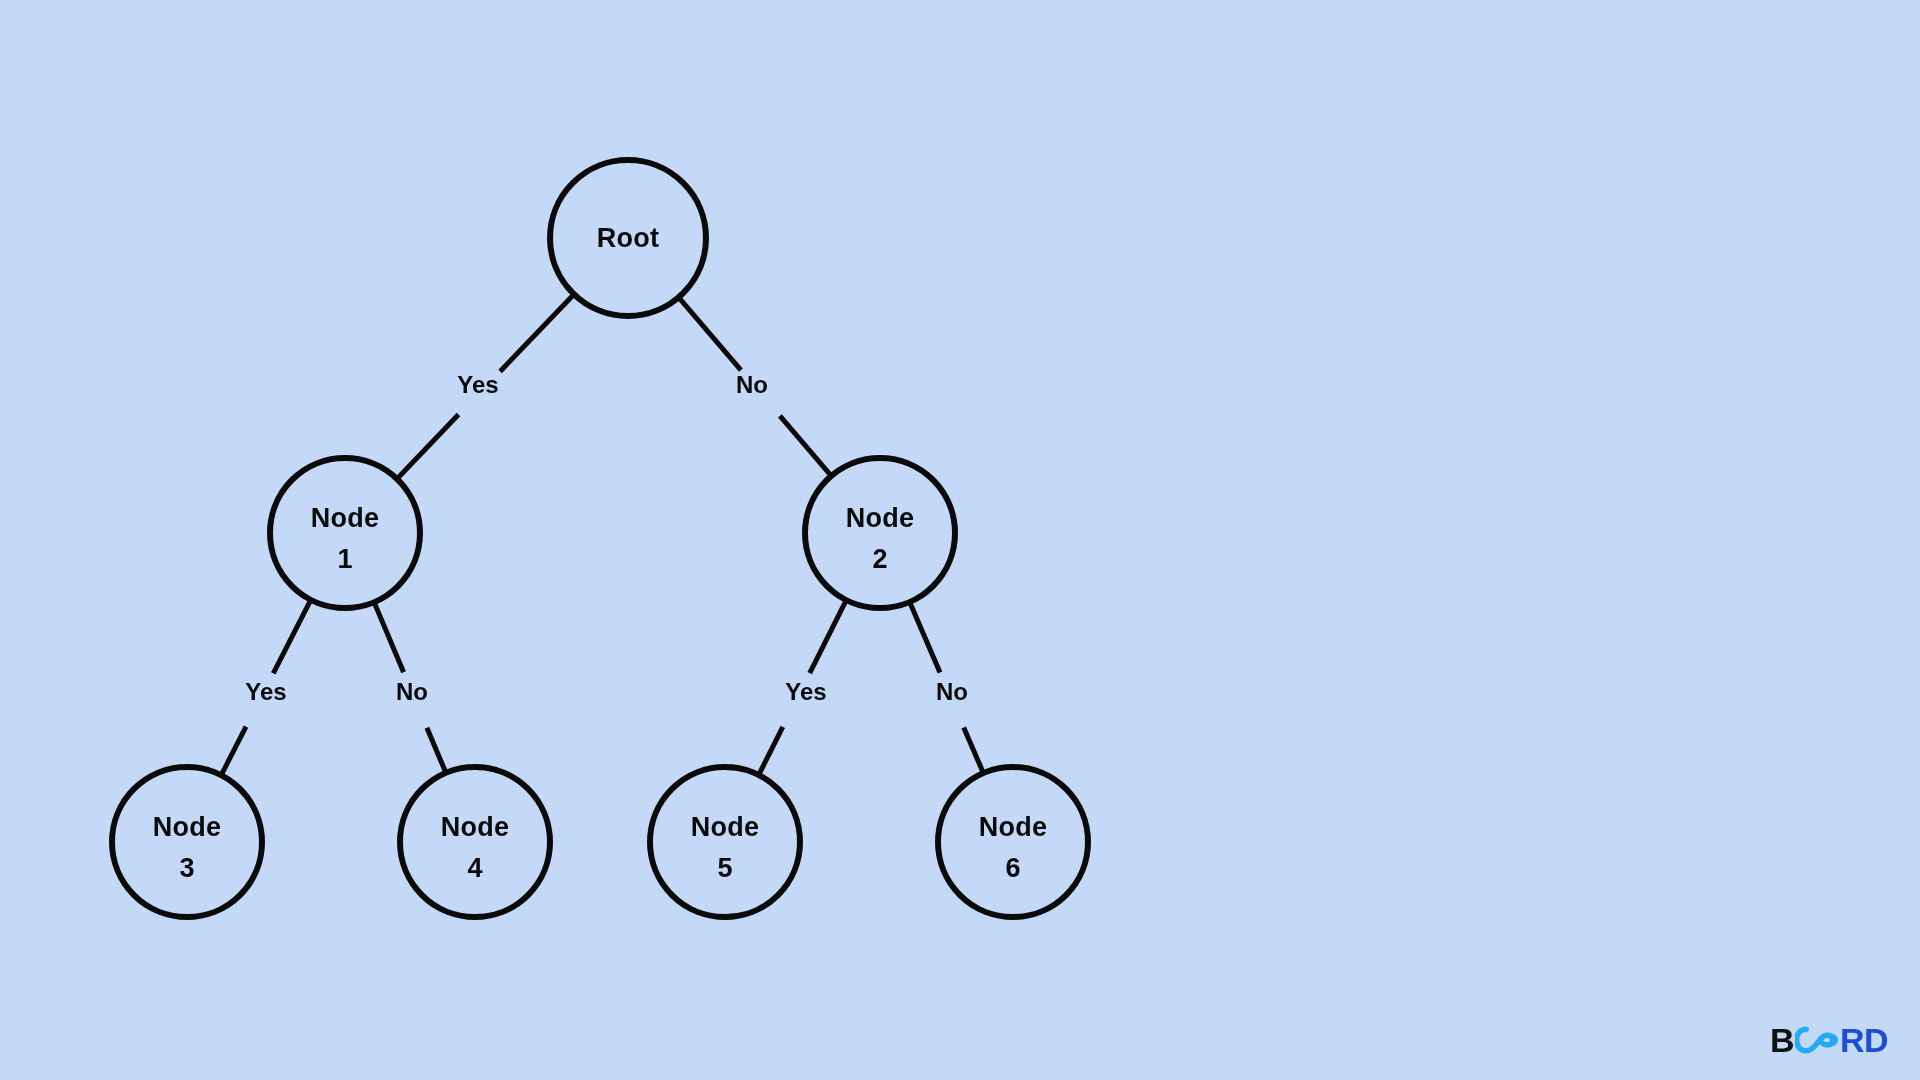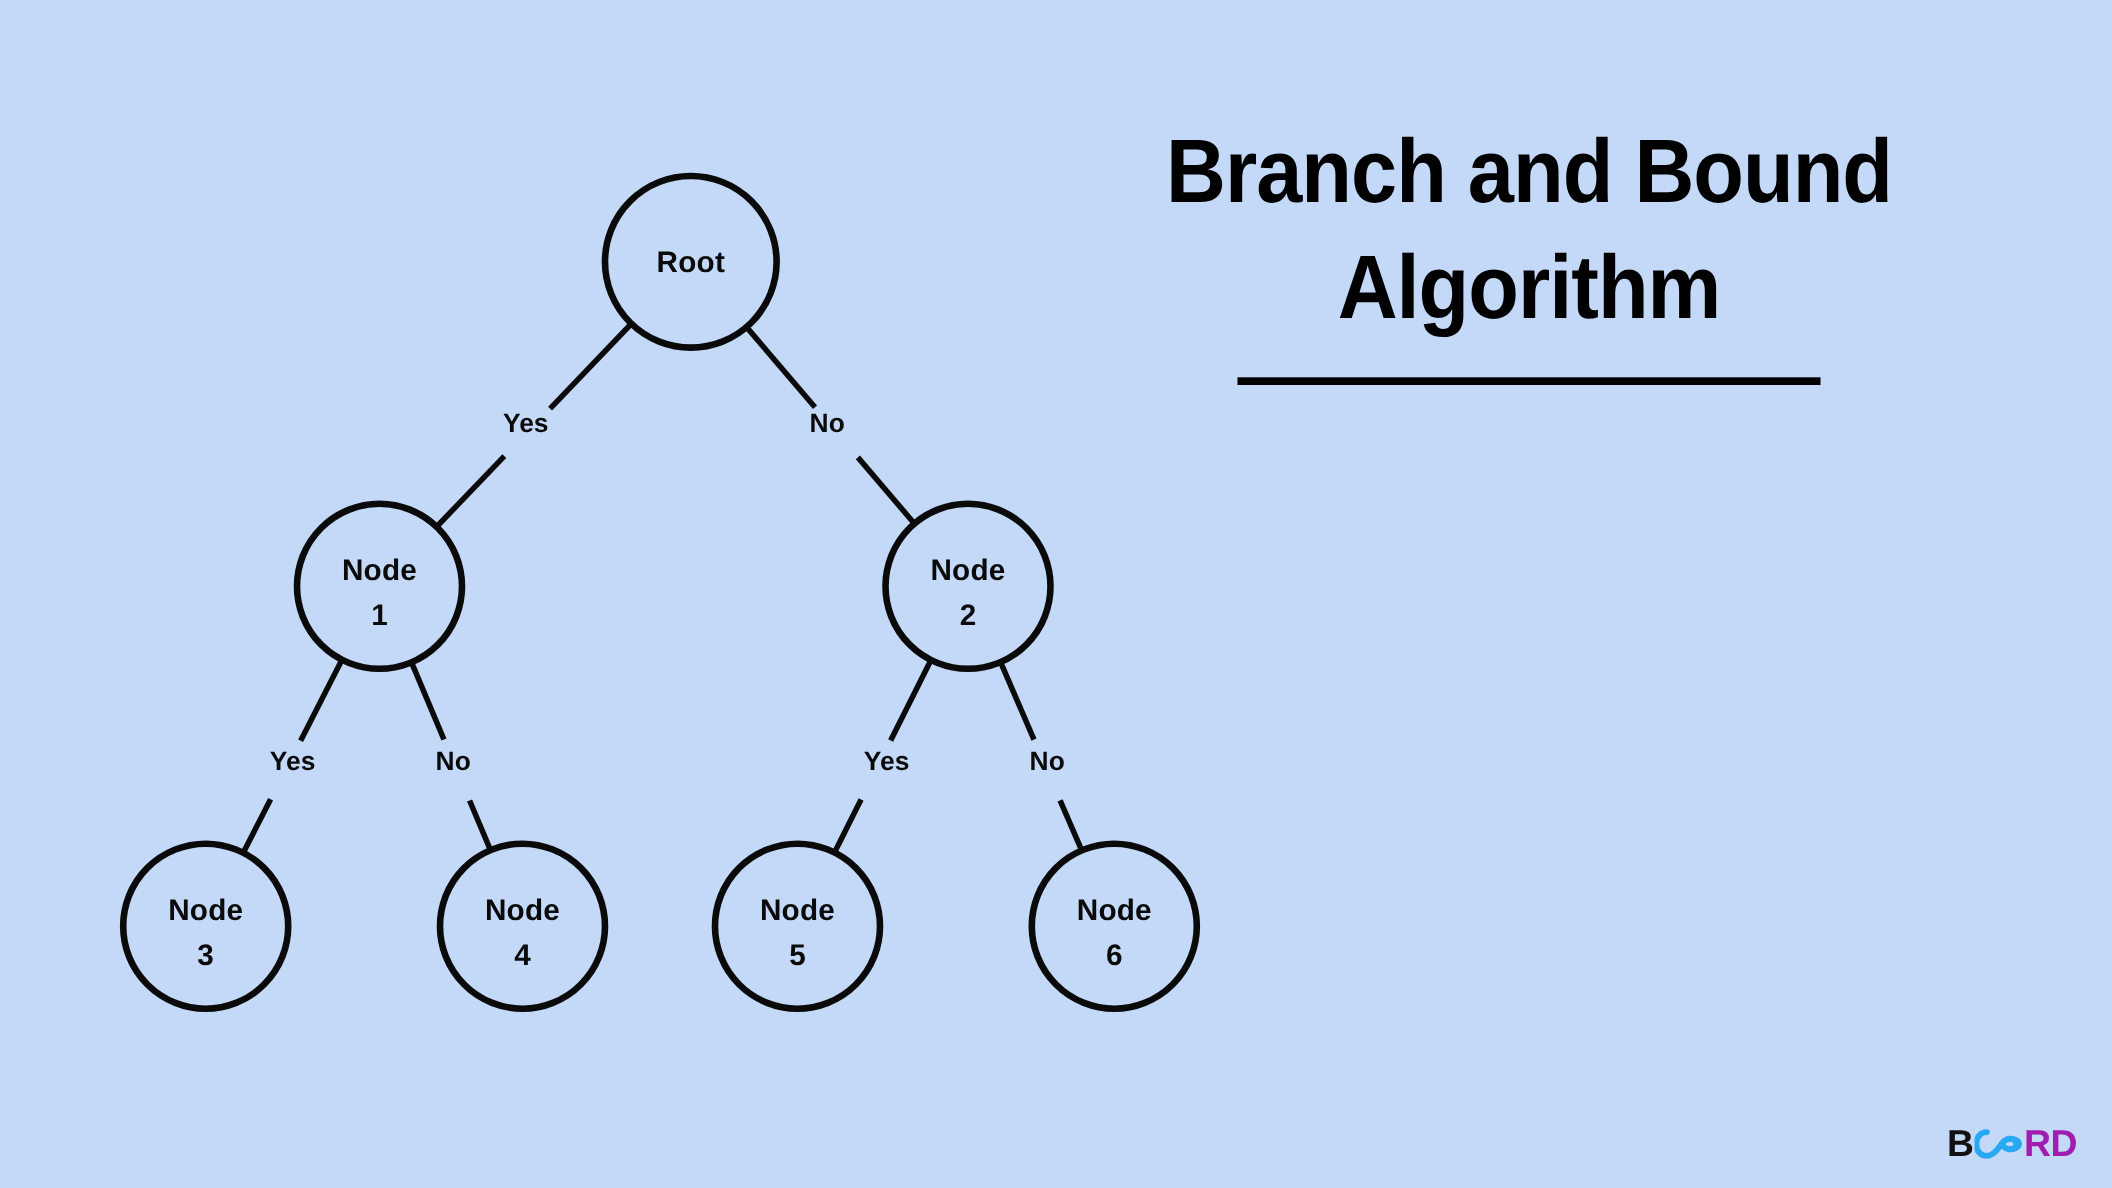--- a/index.html
+++ b/index.html
@@ -181,33 +181,28 @@
     <g id="edge-labels-layer">
         <text x="478" y="393" class="edge-label">Yes</text>
         <text x="752" y="393" class="edge-label">No</text>
         <text x="266" y="700" class="edge-label">Yes</text>
         <text x="412" y="700" class="edge-label">No</text>
         <text x="806" y="700" class="edge-label">Yes</text>
         <text x="952" y="700" class="edge-label">No</text>
       </g>
   </svg>
 
-  <div id="title-block">
-    <div class="title-line">Branch and Bound</div>
-    <div class="title-line">Algorithm</div>
-    <div id="title-underline" style="background: rgb(0, 0, 0);"></div>
-  </div>
 
   <div id="logo">
     <span class="logo-letter" style="color: rgb(17, 17, 17);">B</span>
     <span class="logo-infinity">
       <svg viewBox="0 0 44 34" aria-hidden="true">
         <path d="M11.2 6.2 C5.2 6.2 1.6 11.0 1.6 17.0 C1.6 23.0 5.2 27.8 11.2 27.8
                  C16.0 27.8 19.0 24.4 22.0 20.4 C25.0 16.4 27.6 12.2 32.0 12.2
                  C35.6 12.2 37.8 14.2 37.8 17.0 C37.8 19.8 35.6 21.8 32.0 21.8
                  C29.4 21.8 27.4 20.6 25.8 18.6" fill="none" stroke="#29a9f4" stroke-width="5.4" stroke-linecap="round"></path>
         <path d="M32.0 12.2 C36.6 12.2 40.4 14.2 40.4 17.0 C40.4 19.8 36.6 21.8 32.0 21.8" fill="none" stroke="#29a9f4" stroke-width="5.4" stroke-linecap="round"></path>
       </svg>
     </span>
-    <span class="logo-letter" style="color: #a21caf; text-align: right;">RD</span>
+    <span class="logo-letter" style="color: #1d4ed8; text-align: right;">RD</span>
   </div>
 
 </div>
 
 </body></html>

